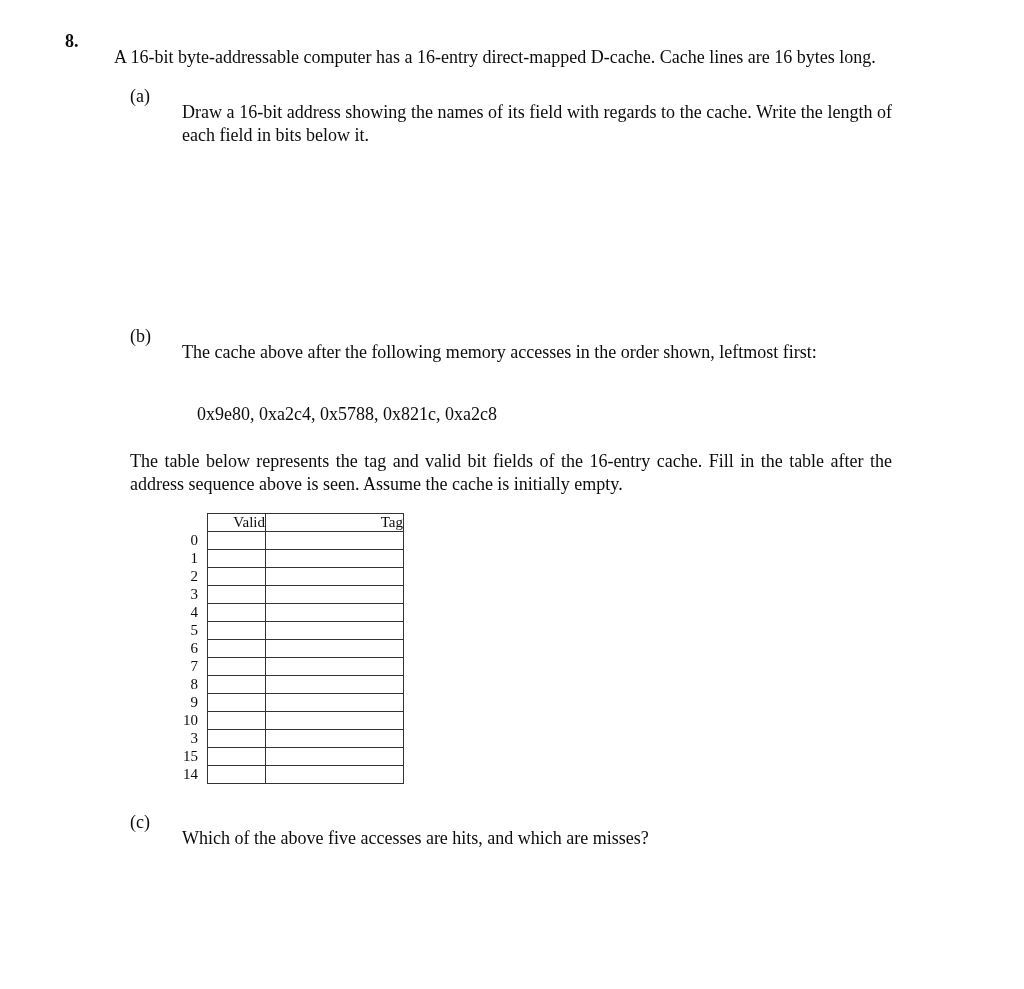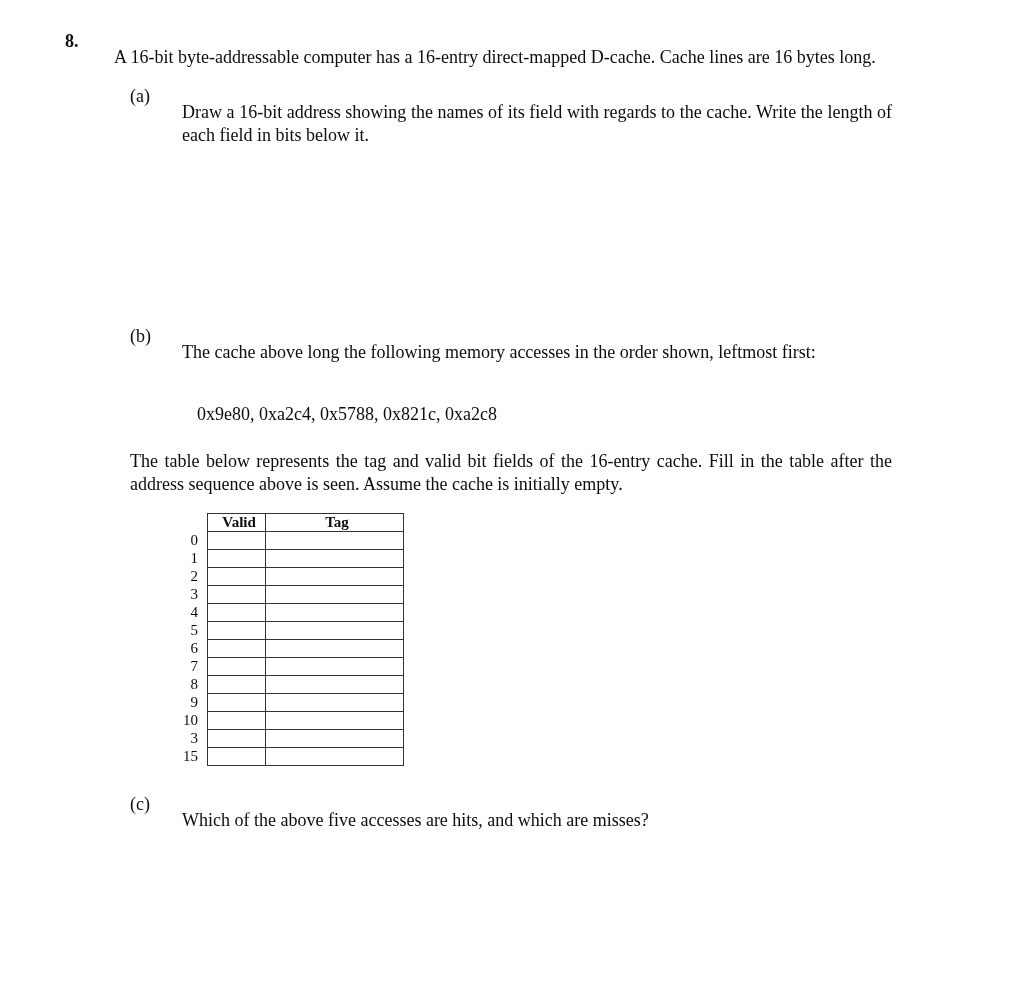--- a/index.html
+++ b/index.html
@@ -75,23 +75,23 @@
     text-align: right;
     padding-right: 9px;
     border: none;
     font-weight: normal;
     font-size: 15px;
   }
   table.cache-table .cellb {
     border: 1px solid #333;
   }
   table.cache-table th.cellb {
-    text-align: center;
+    text-align: right;
     padding-left: 5px;
-    font-weight: bold;
+    font-weight: normal;
   }
   table.cache-table .valid { width: 52px; }
   table.cache-table .tag { width: 132px; }
   .part-c { margin-top: 27px; }
 </style>
 </head>
 <body>
 
 <div class="page">
   <div class="content">
@@ -105,21 +105,21 @@
 
         <div class="part">
           <div class="part-label">(a)</div>
           <p class="part-text">Draw a 16-bit address showing the names of its field with regards to the cache. Write the length of each field in bits below it.</p>
         </div>
 
         <div class="answer-space"></div>
 
         <div class="part">
           <div class="part-label">(b)</div>
-          <p class="part-text noj">The cache above long the following memory accesses in the order shown, leftmost first:</p>
+          <p class="part-text noj">The cache above after the following memory accesses in the order shown, leftmost first:</p>
         </div>
 
         <p class="addresses">0x9e80, 0xa2c4, 0x5788, 0x821c, 0xa2c8</p>
 
         <p class="caption">The table below represents the tag and valid bit fields of the 16-entry cache.  Fill in the table after the address sequence above is seen.  Assume the cache is initially empty.</p>
 
         <div class="table-block">
           <table class="cache-table">
             <thead>
               <tr>
@@ -187,20 +187,25 @@
                 <tr>
                   <td class="num">3</td>
                   <td class="cellb valid"></td>
                   <td class="cellb tag"></td>
                 </tr>
                 <tr>
                   <td class="num">15</td>
                   <td class="cellb valid"></td>
                   <td class="cellb tag"></td>
                 </tr>
+                <tr>
+                  <td class="num">14</td>
+                  <td class="cellb valid"></td>
+                  <td class="cellb tag"></td>
+                </tr>
               </tbody>
           </table>
         </div>
 
         <div class="part part-c">
           <div class="part-label">(c)</div>
           <p class="part-text noj">Which of the above five accesses are hits, and which are misses?</p>
         </div>
 
       </div>

